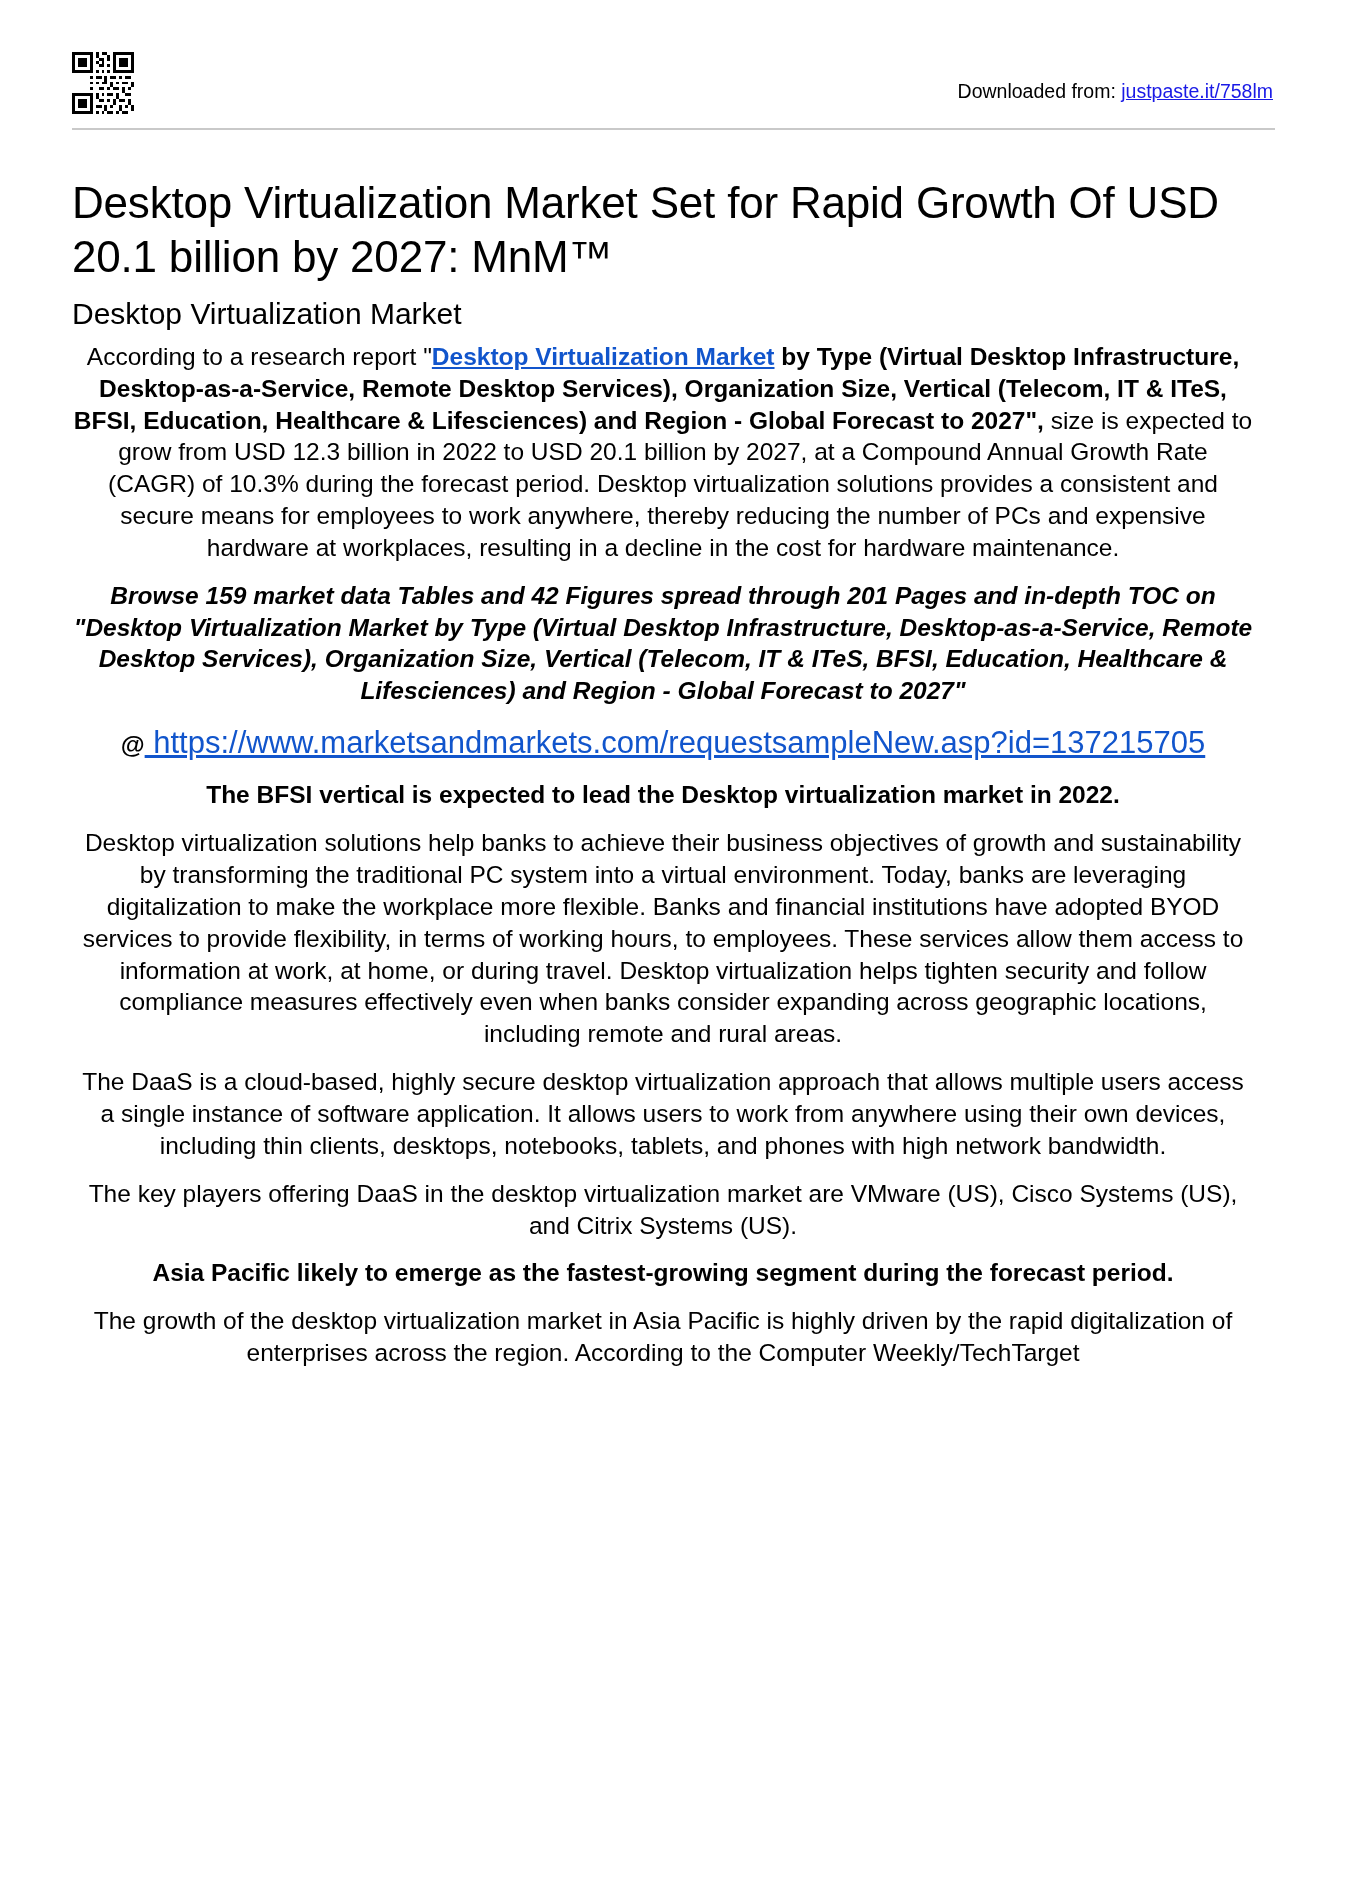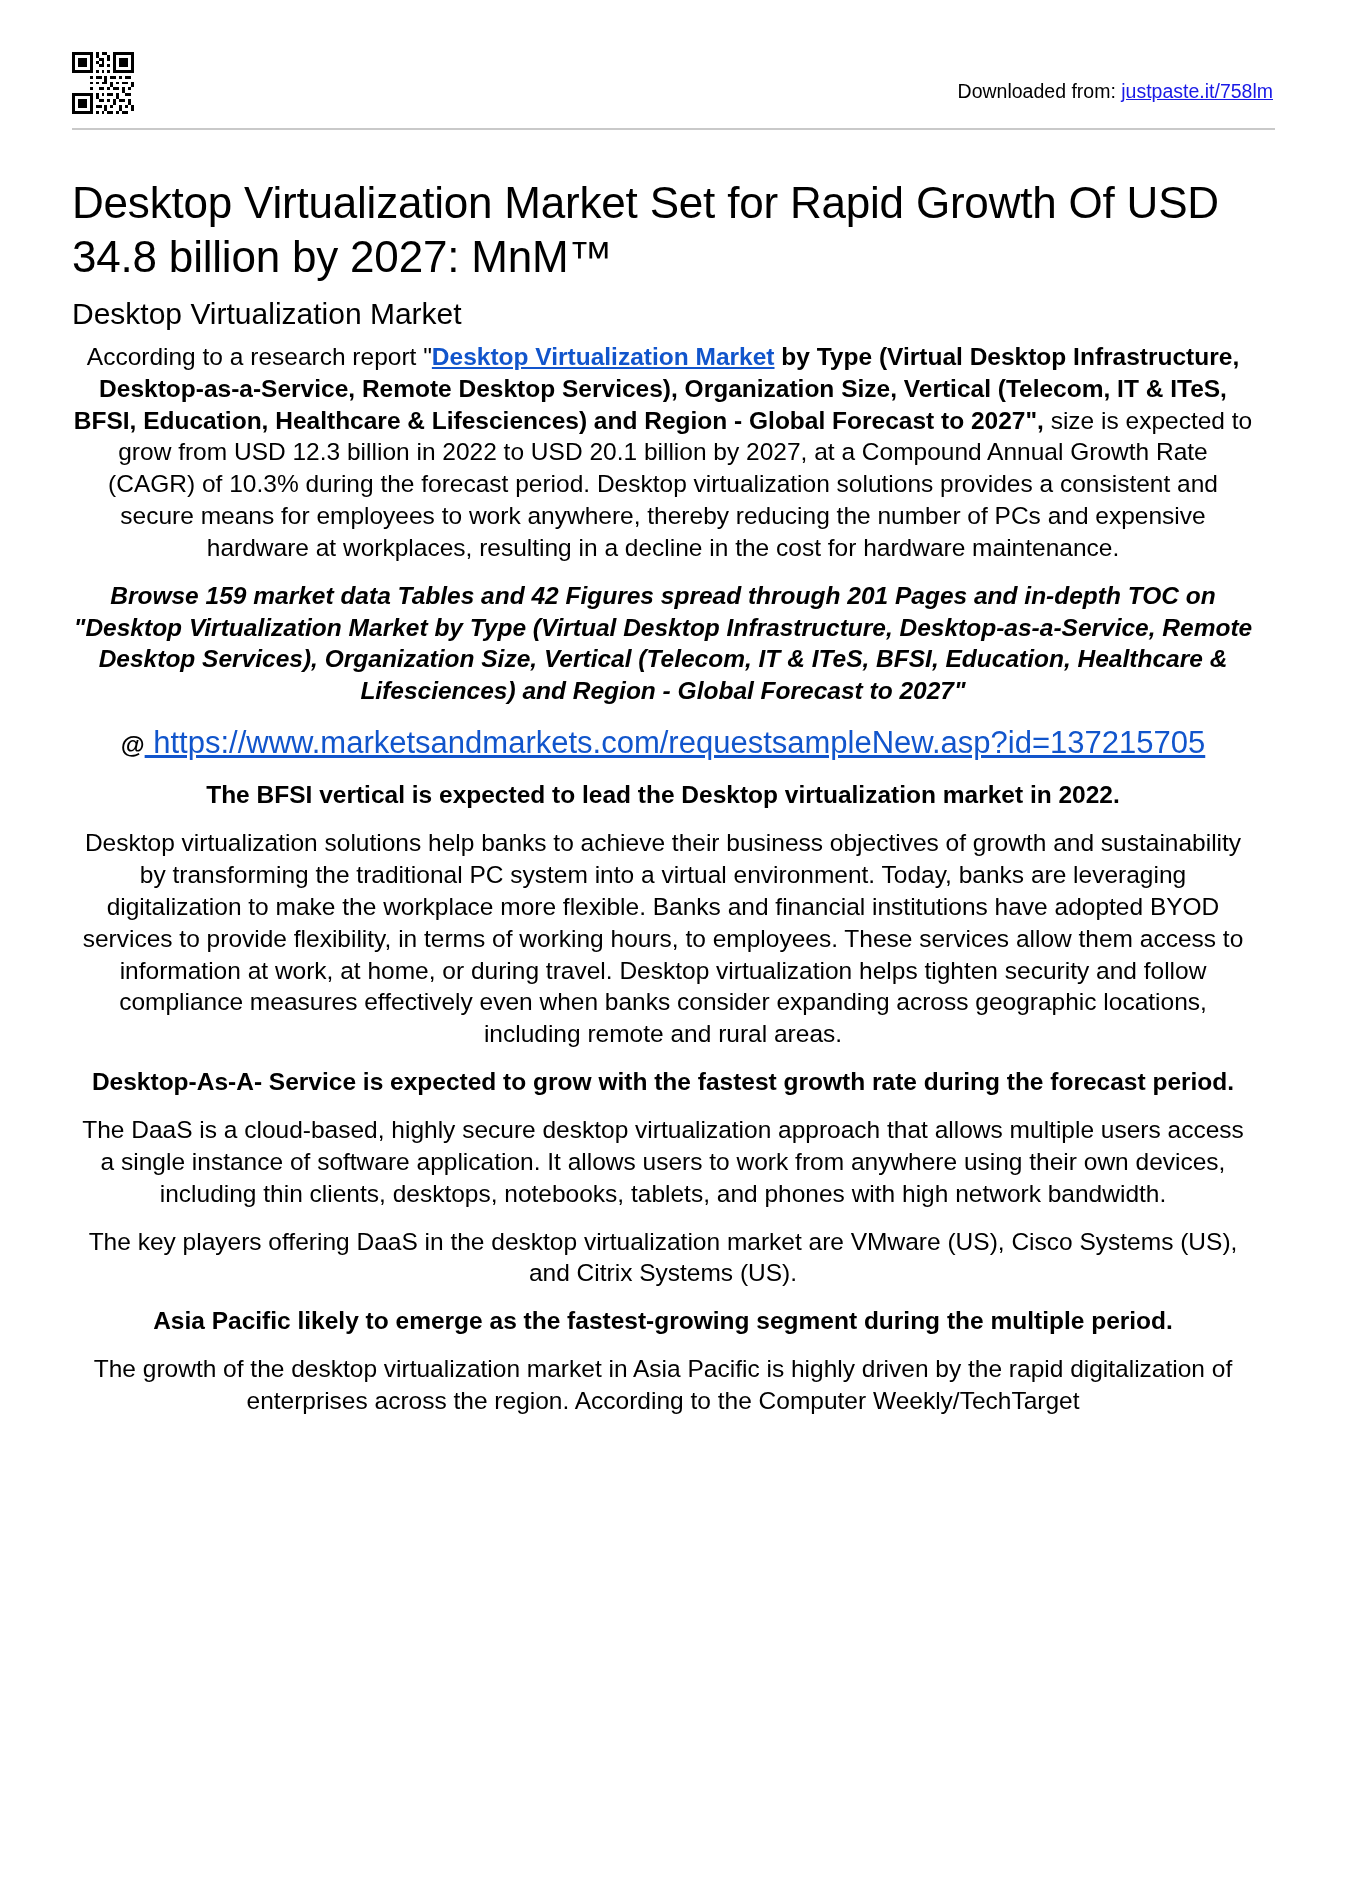--- a/index.html
+++ b/index.html
@@ -206,39 +206,38 @@
       </g>
     </svg>
 
     <div class="downloaded"><span class="dl-label">Downloaded from:</span> <a class="dl-link">justpaste.it/758lm</a></div>
   </div>
 
   <div class="header-rule"></div>
 
   <div class="content">
 
-    <h1 class="title">Desktop Virtualization Market Set for Rapid Growth Of USD 34.8 billion by 2027: MnM™</h1>
+    <h1 class="title">Desktop Virtualization Market Set for Rapid Growth Of USD 20.1 billion by 2027: MnM™</h1>
 
     <h2 class="subtitle">Desktop Virtualization Market</h2>
 
     <p class="para"><span>According to a research report "</span><a class="inlink">Desktop Virtualization Market</a><span class="b"> by Type (Virtual Desktop Infrastructure, Desktop-as-a-Service, Remote Desktop Services), Organization Size, Vertical (Telecom, IT &amp; ITeS, BFSI, Education, Healthcare &amp; Lifesciences) and Region - Global Forecast to 2027",</span><span> size is expected to grow from USD 12.3 billion in 2022 to USD 20.1 billion by 2027, at a Compound Annual Growth Rate (CAGR) of 10.3% during the forecast period. Desktop virtualization solutions provides a consistent and secure means for employees to work anywhere, thereby reducing the number of PCs and expensive hardware at workplaces, resulting in a decline in the cost for hardware maintenance.</span></p>
 
     <p class="para bolditalic">Browse 159 market data Tables and 42 Figures spread through 201 Pages and in-depth TOC on "Desktop Virtualization Market by Type (Virtual Desktop Infrastructure, Desktop-as-a-Service, Remote Desktop Services), Organization Size, Vertical (Telecom, IT &amp; ITeS, BFSI, Education, Healthcare &amp; Lifesciences) and Region - Global Forecast to 2027"</p>
 
 
     <p class="para"><span class="at-sign">@</span><a class="biglink"> https://www.marketsandmarkets.com/requestsampleNew.asp?id=137215705</a></p>
 
     <p class="para headingline">The BFSI vertical is  expected to lead the Desktop virtualization market in 2022.</p>
 
     <p class="para">Desktop virtualization solutions help banks to achieve their business objectives of growth and sustainability by transforming the traditional PC system into a virtual environment. Today, banks are leveraging digitalization to make the workplace more flexible. Banks and financial institutions have adopted BYOD services to provide flexibility, in terms of working hours, to employees. These services allow them access to information at work, at home, or during travel. Desktop virtualization helps tighten security and follow compliance measures effectively even when banks consider expanding across geographic locations, including remote and rural areas.</p>
 
-    <p class="para headingline">Desktop-As-A- Service is expected to grow with the fastest growth rate during the forecast period.</p>
 
     <p class="para">The DaaS is a cloud-based, highly secure desktop virtualization approach that allows multiple users access a single instance of software application. It allows users to work from anywhere using their own devices, including thin clients, desktops, notebooks, tablets, and phones with high network bandwidth.</p>
 
     <p class="para">The key players offering DaaS in the desktop virtualization market are VMware (US), Cisco Systems (US), and Citrix Systems (US).</p>
 
-    <p class="para headingline">Asia Pacific likely to emerge as the fastest-growing segment during the multiple period.</p>
+    <p class="para headingline">Asia Pacific likely to emerge as the fastest-growing segment during the forecast period.</p>
 
     <p class="para">The growth of the desktop virtualization market in Asia Pacific is highly driven by the rapid digitalization of enterprises across the region. According to the Computer Weekly/TechTarget</p>
 
   </div>
 </div>
 
 </body></html>

